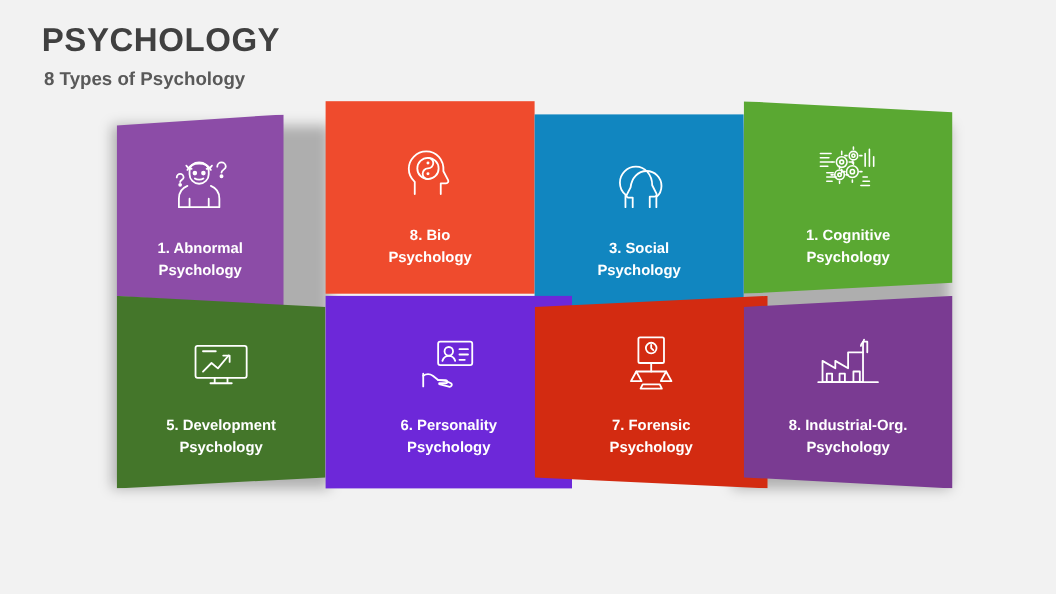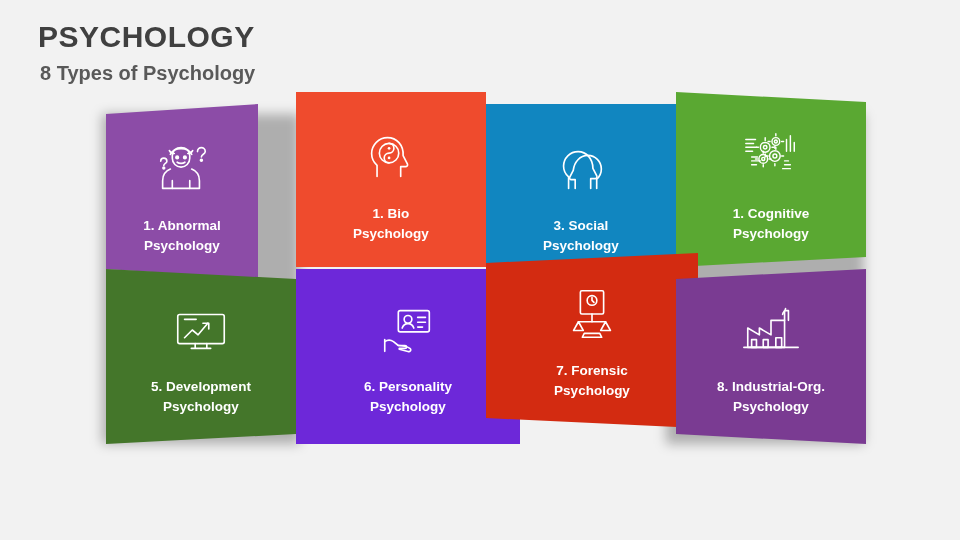--- a/index.html
+++ b/index.html
@@ -25,21 +25,21 @@
     top: 20px;
     font-size: 30px;
     font-weight: bold;
     letter-spacing: 0.5px;
     color: #404040;
   }
   #subtitle {
     position: absolute;
     left: 40px;
     top: 62px;
-    font-size: 20px;
+    font-size: 17px;
     font-weight: bold;
     color: #595959;
   }
   
   #diagram {
     position: absolute;
     left: 100px;
     top: 92px;
     width: 765px;
     height: 360px;
@@ -129,21 +129,21 @@
       <div class="panel-inner">
         <span class="icon">
           <svg viewBox="0 0 64 64" width="62" height="62" fill="none" stroke="#ffffff" stroke-width="1.7" stroke-linecap="round" stroke-linejoin="round">
             <path d="M42 52V42h5c1.6 0 2.6-1.6 1.9-3l-4.4-8.4C45.2 19.6 37.8 12 28.4 12 19.4 12 12 19.4 12 28.4c0 5 2.2 9.2 5.6 12.2V52"></path>
             <circle cx="30" cy="28" r="10"></circle>
             <path d="M30 18a5 5 0 0 1 0 10 5 5 0 0 0 0 10"></path>
             <circle cx="30" cy="23" r="1.4" fill="#fff" stroke="none"></circle>
             <circle cx="30" cy="33" r="1.4" fill="#fff" stroke="none"></circle>
           </svg>
         </span>
-        <span class="label">1.   Bio
+        <span class="label">8.   Bio
 Psychology</span>
       </div>
     </div>
 
     <div class="panel" style="left:386px; top:12px; width:190px; height:175px; background:#1186c0;">
       <div class="panel-inner">
         <span class="icon">
           <svg viewBox="0 0 64 64" width="62" height="62" fill="none" stroke="#ffffff" stroke-width="1.7" stroke-linecap="round" stroke-linejoin="round">
             <path d="M30 52V42h4.5c1.5 0 2.4-1.5 1.8-2.8l-4-7.8C32.3 21.4 25.6 14 17 14 8.7 14 2 20.7 2 29c0 4.6 2 8.5 5.2 11.2V52" transform="translate(12,0)"></path>
             <path d="M30 50V41h-4c-1.4 0-2.2-1.4-1.6-2.6l3.6-7C29 22.6 35 16 43 16c7.7 0 14 6.3 14 14 0 4.3-1.9 8-4.8 10.5V50" transform="translate(-4,2)"></path>
@@ -208,21 +208,21 @@
             <path d="M8 44c3-2 6-2 9 0l5 4h7c2 0 2 3 0 3h-6"></path>
             <path d="M22 48c4 0 9 1 12 3 2 1.3 0 4-2 3.2l-9-2.4"></path>
             <path d="M8 42v12"></path>
           </svg>
         </span>
         <span class="label">6. Personality
 Psychology</span>
       </div>
     </div>
 
-    <div class="panel row2 clip-left-top" style="left:386px; top:161px; width:212px; height:175px; background:#d32b11;">
+    <div class="panel row2 clip-left-top" style="left:386px; top:177px; width:212px; height:175px; background:#d32b11;">
       <div class="panel-inner">
         <span class="icon">
           <svg viewBox="0 0 64 64" width="62" height="62" fill="none" stroke="#ffffff" stroke-width="1.7" stroke-linecap="round" stroke-linejoin="round">
             <rect x="20" y="8" width="24" height="24" rx="1.5"></rect>
             <circle cx="32" cy="18" r="5"></circle>
             <path d="M32 15v3l2 2"></path>
             <path d="M32 32v8"></path>
             <path d="M18 40h28"></path>
             <path d="M18 40l-5 9h10z"></path>
             <path d="M46 40l5 9H41z"></path>

